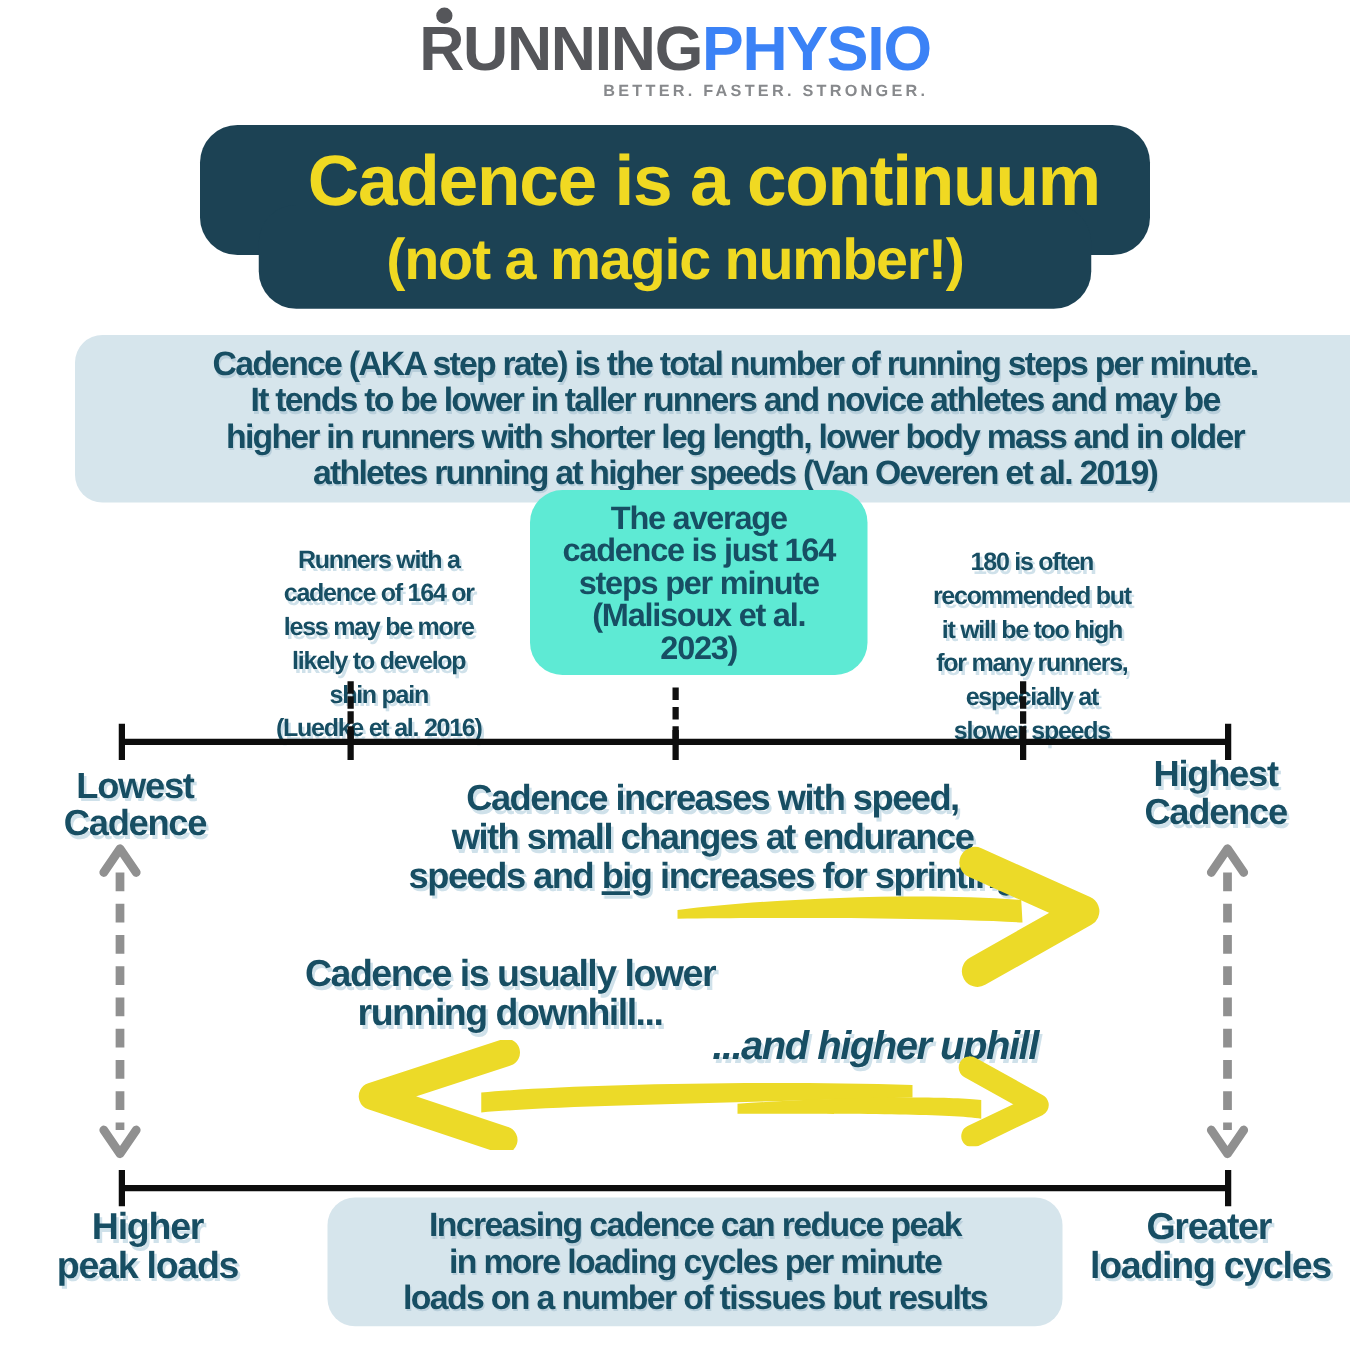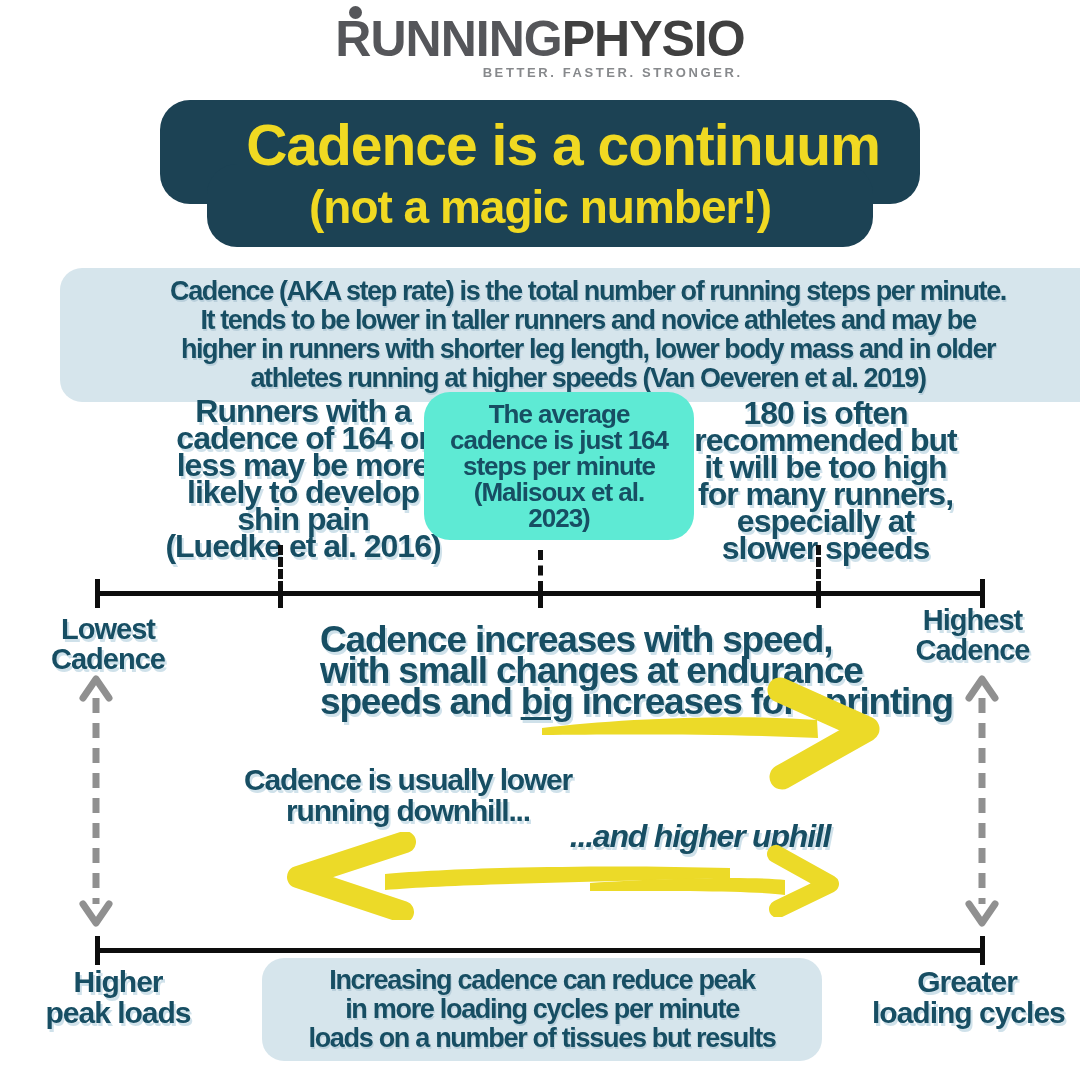--- a/index.html
+++ b/index.html
@@ -9,50 +9,50 @@
   }
   .abs{position:absolute;}
   .teal{color:#174e63;}
   .ctr{text-align:center;}
   .nw{white-space:nowrap;}
   .shadow{text-shadow:2px 3px 0 #cfe1ea;}
   
   .logo-wrap{left:0;top:14px;width:1080px;text-align:center;}
   .logo-line{display:inline-block;position:relative;font-size:50px;letter-spacing:-1px;line-height:1;}
   .logo-left{color:#55565a;}
-  .logo-right{color:#404040;}
+  .logo-right{color:#3b82f6;}
   .logo-dot{position:absolute;left:14px;top:-8px;width:13px;height:13px;border-radius:50%;background:#55565a;}
   .tagline{display:block;margin-top:2px;text-align:right;font-size:13px;letter-spacing:2.6px;color:#87898c;padding-right:2px;}
   
   .banner-top{left:160px;top:100px;width:760px;height:104px;background:#1c4254;border-radius:30px;}
   .banner-bottom{left:207px;top:164px;width:666px;height:83px;background:#1c4254;border-radius:30px;}
   .title1{left:160px;top:112px;width:760px;font-size:57px;color:#f0d922;letter-spacing:-1px;margin-left:23px;}
   .title2{left:160px;top:180px;width:760px;font-size:46px;color:#f0d922;letter-spacing:-1px;}
   
   .intro{left:60px;top:268px;width:1056px;background:#d6e5ec;border-radius:22px;padding:9px 0 9px 0;}
   .intro div{font-size:27px;line-height:29px;letter-spacing:-1.4px;text-shadow:1px 2px 0 #b9cfdb;}
   
-  .callout{font-size:32px;line-height:27px;letter-spacing:-1px;}
+  .callout{font-size:20px;line-height:27px;letter-spacing:-1px;margin-top:37px;}
   .co-left{left:148px;top:398px;width:310px;}
   .co-right{left:688px;top:400px;width:275px;}
   .co-center{left:424px;top:392px;width:262px;background:#5eead4;border-radius:26px;padding:9px 4px;}
   .co-center div{font-size:26px;line-height:26px;letter-spacing:-1px;}
   
   .dash-v{width:0;border-left:5px dashed #101010;}
   .axis-line{height:5px;background:#0d0d0d;}
   .tick{width:5px;background:#0d0d0d;}
   .axis-label{font-size:29px;line-height:30px;letter-spacing:-1px;}
   
-  .speed-note{left:320px;top:624px;width:500px;font-size:37px;line-height:31px;letter-spacing:-1.2px;text-align:center;}
+  .speed-note{left:320px;top:624px;width:500px;font-size:29px;line-height:31px;letter-spacing:-1.2px;text-align:center;}
   .speed-note .u{text-decoration:underline;text-decoration-thickness:3px;text-underline-offset:3px;}
   .hill-down{left:228px;top:764px;width:360px;font-size:30px;line-height:31px;letter-spacing:-1.2px;}
   .hill-up{left:540px;top:818px;width:320px;font-size:32px;letter-spacing:-1.2px;font-style:italic;}
   
   .b-label{font-size:30px;line-height:31px;letter-spacing:-1px;}
-  .b-bubble{left:262px;top:958px;width:556px;background:#d6e5ec;border-radius:22px;padding:8px 2px;}
+  .b-bubble{left:262px;top:958px;width:556px;background:#d6e5ec;border-radius:22px;padding:8px 16px;}
   .b-bubble div{font-size:27px;line-height:29px;letter-spacing:-1.3px;text-shadow:1px 2px 0 #b9cfdb;}
 </style>
 </head>
 <body>
 
 <div id="canvas">
 
   <div class="abs logo-wrap">
     <span class="logo-line">
       <span class="logo-dot"></span>

